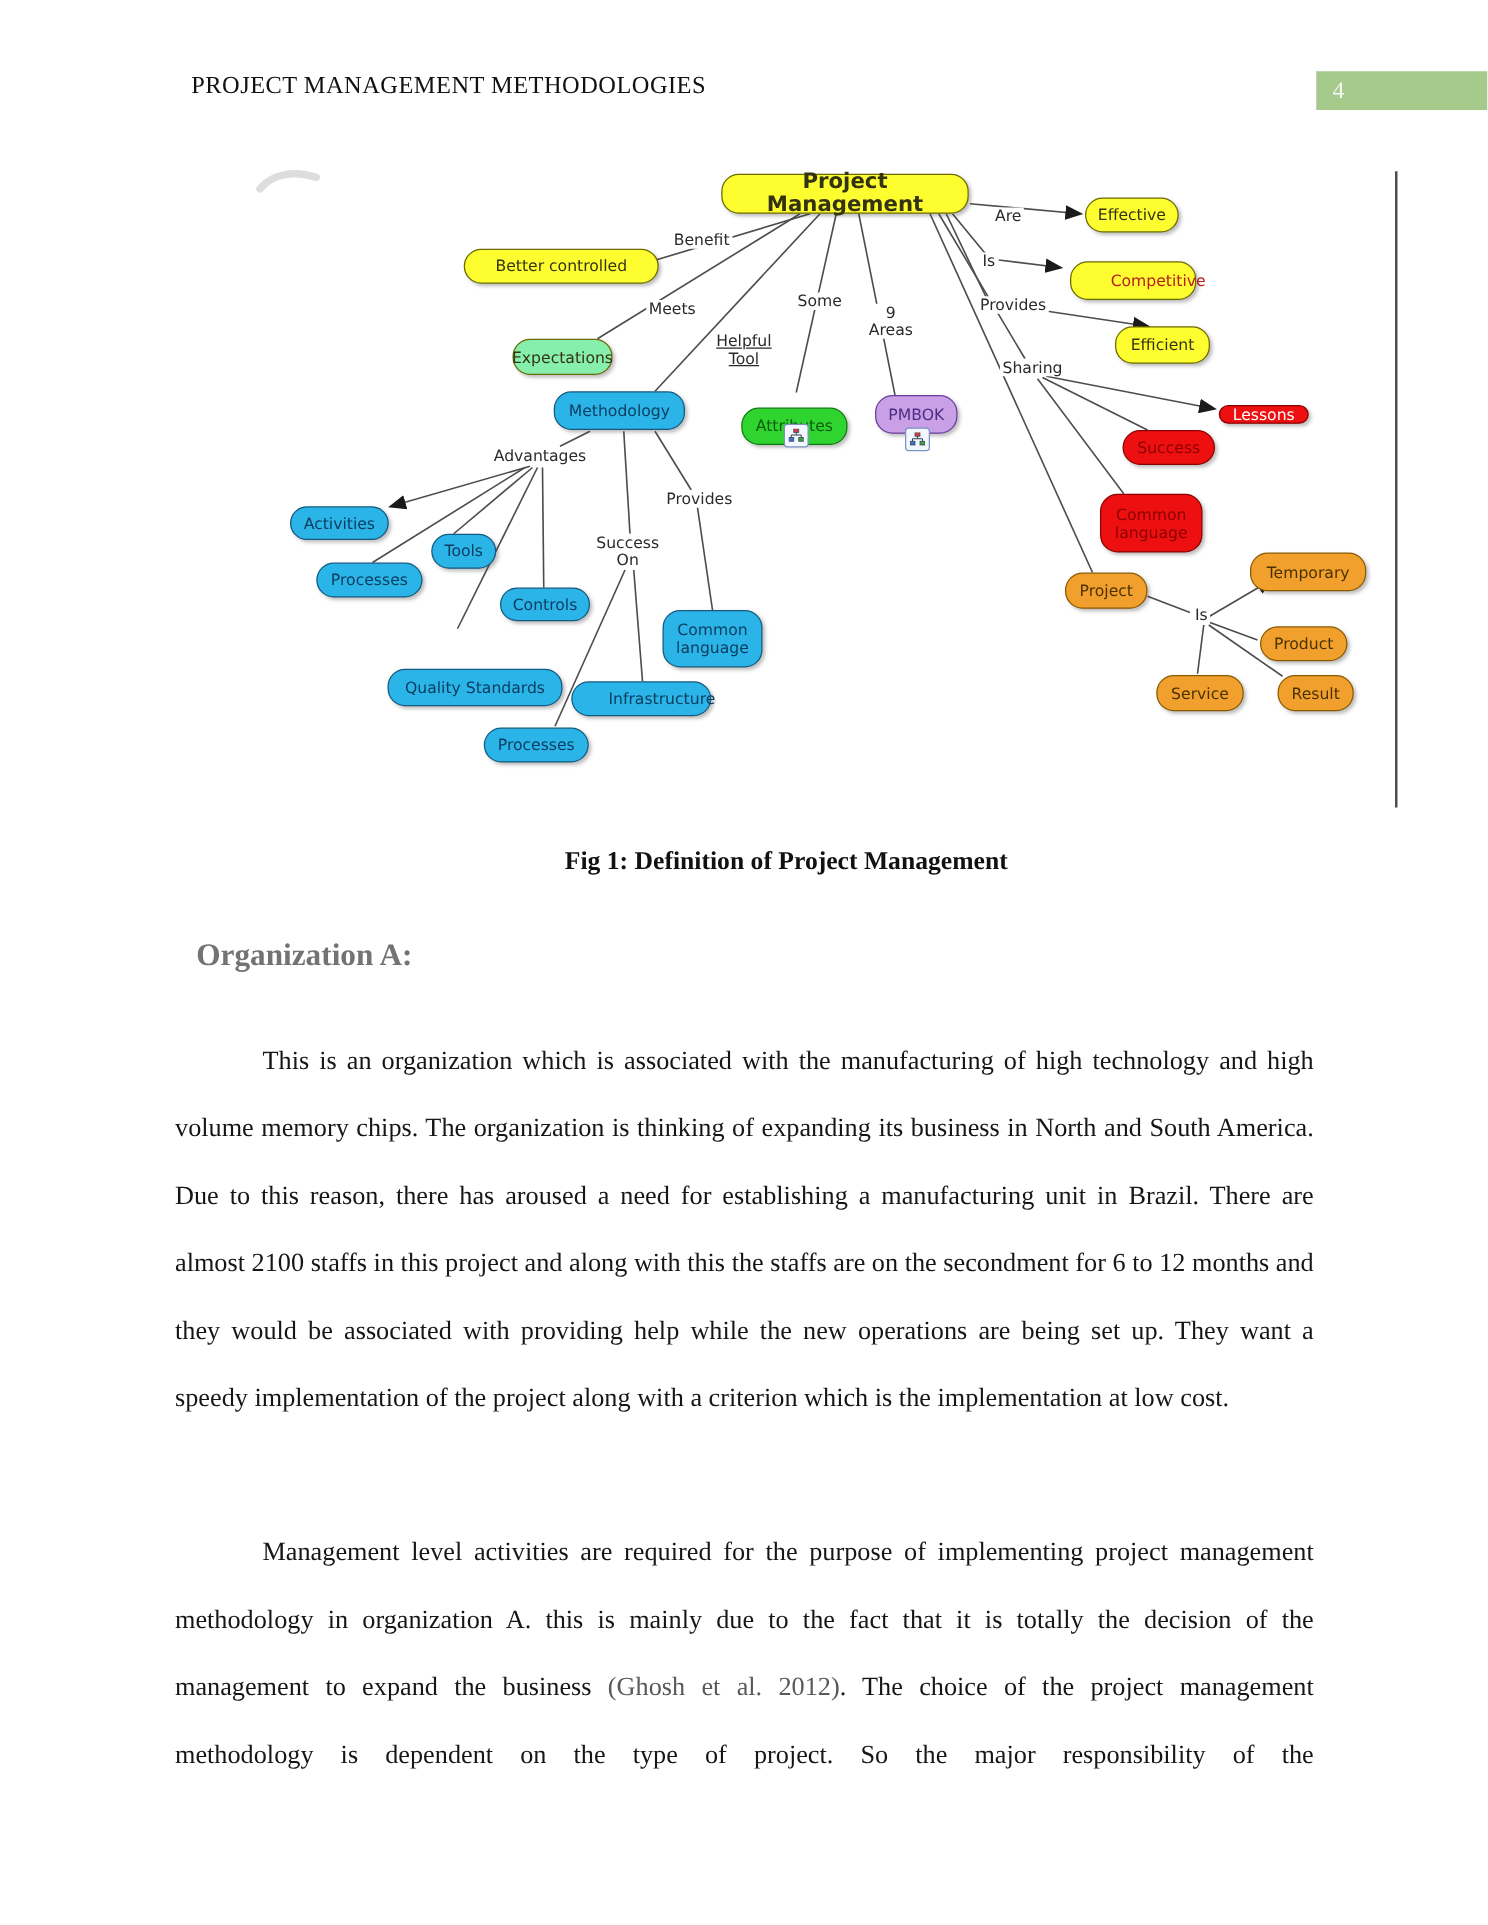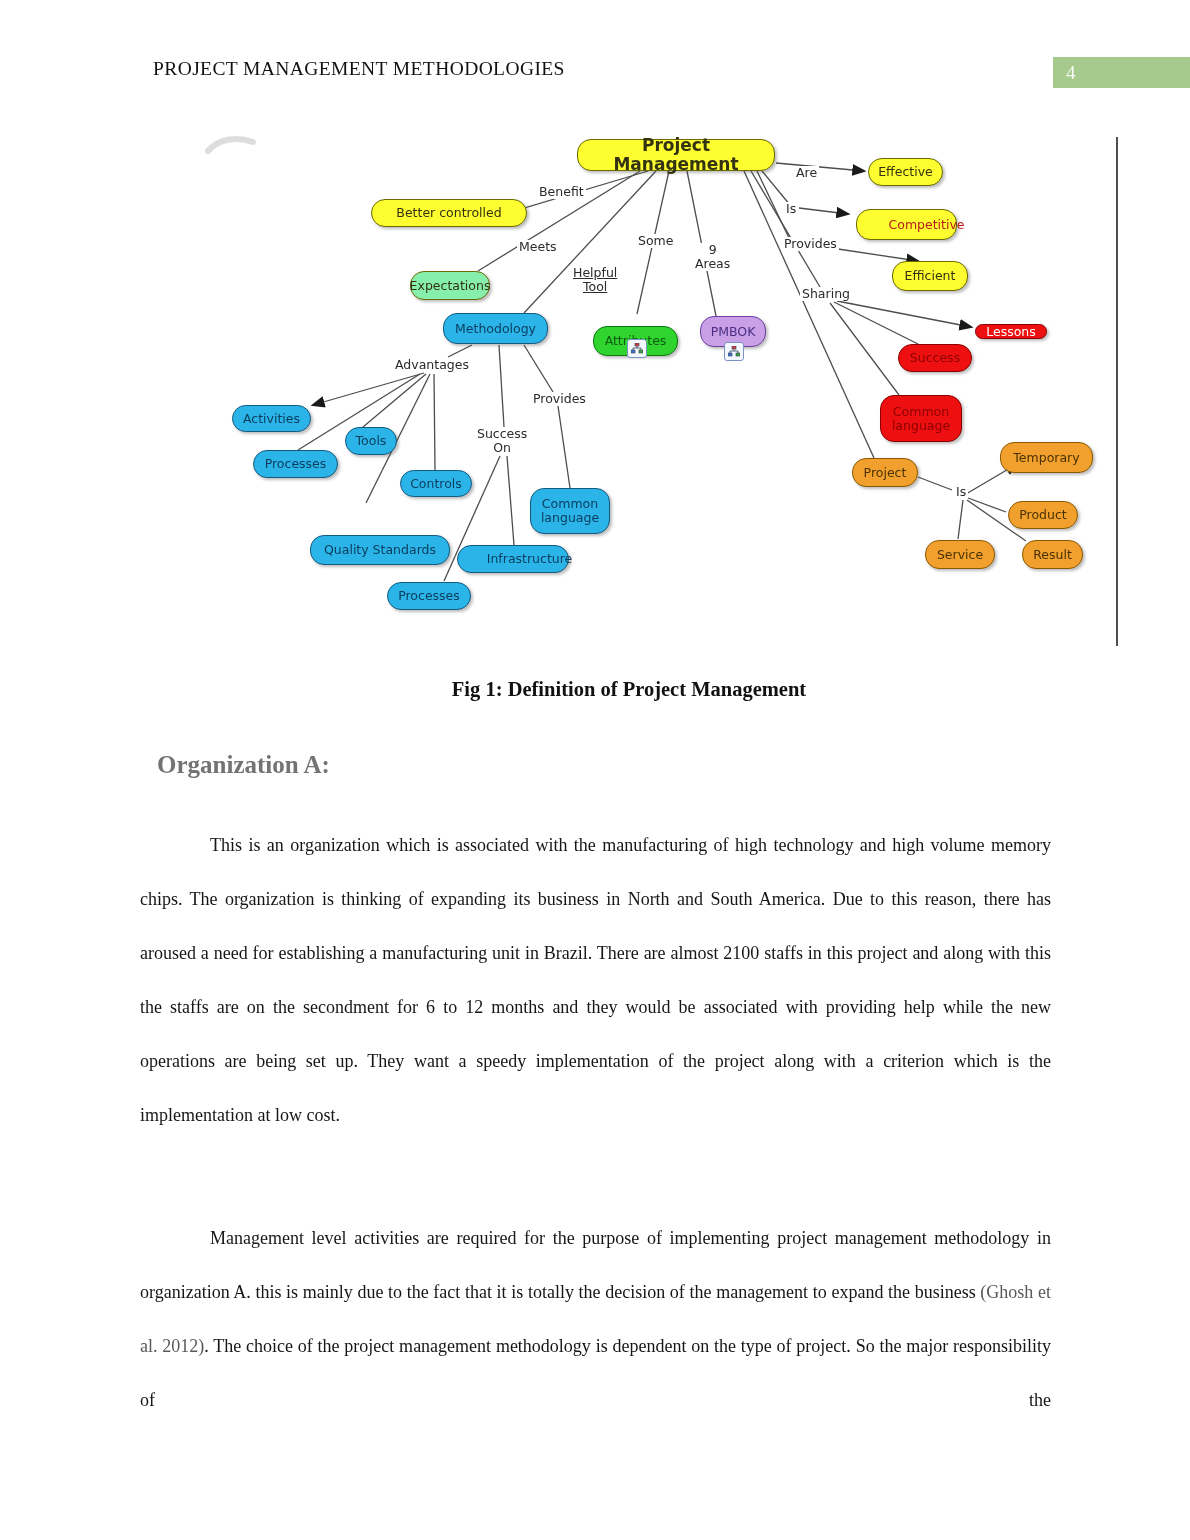--- a/index.html
+++ b/index.html
@@ -39,21 +39,21 @@
   }
   
   .fig-caption{
     position:absolute;left:140px;top:678px;width:978px;text-align:center;
     font-weight:bold;font-size:20.5px;color:#111;
   }
   .section-heading{
     position:absolute;left:140px;top:751px;font-size:25px;font-weight:bold;color:#737373;margin-left:17px;
   }
   .para{
-    position:absolute;left:140px;width:911px;font-size:18px;line-height:54px;
+    position:absolute;left:140px;width:911px;font-size:21px;line-height:54px;
     text-align:justify;color:#161616;
   }
   .para.p1{top:800px;text-indent:70px;}
   .para.p2{top:1193px;text-indent:70px;text-align-last:justify;}
   .citation{color:#595959;}
 </style>
 </head>
 <body>
 
 <div class="running-head">PROJECT MANAGEMENT METHODOLOGIES</div>

